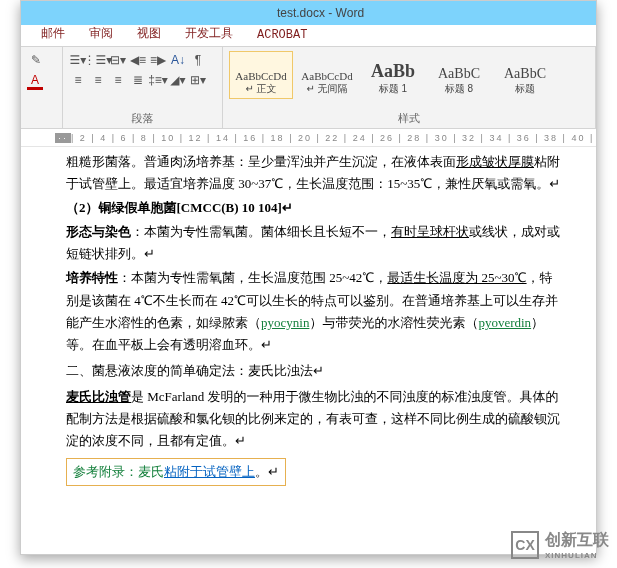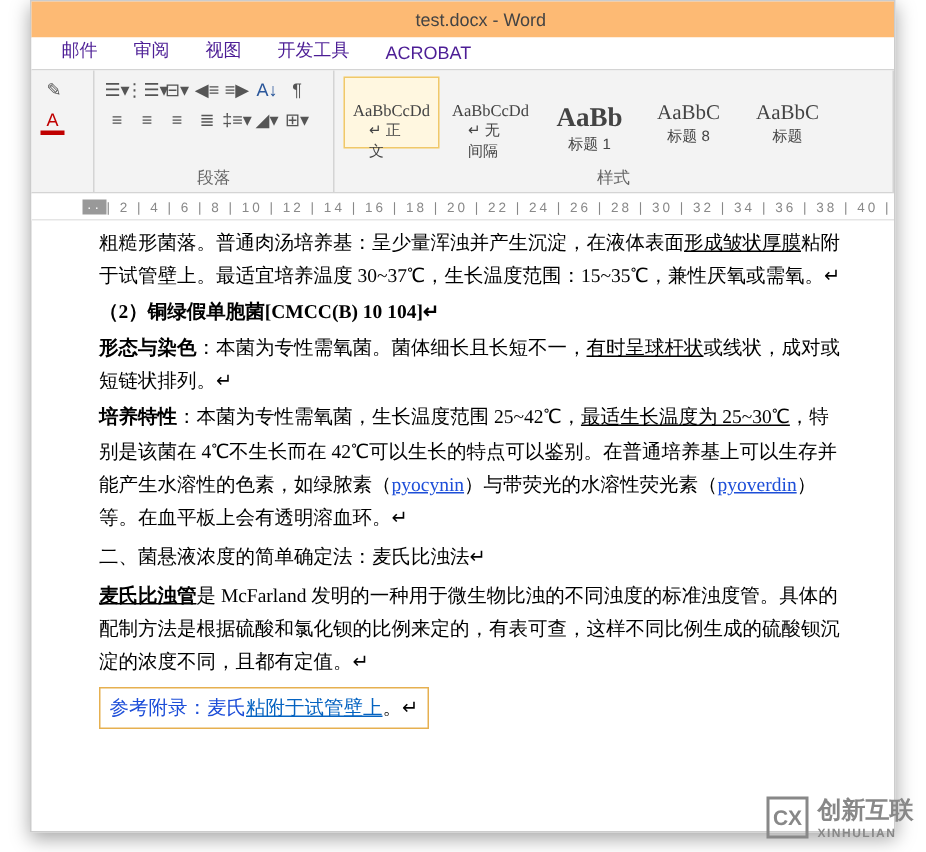--- a/index.html
+++ b/index.html
@@ -16,41 +16,42 @@
   height: 555px;
   margin: 0 auto;
   background: #fff;
   box-shadow: 0 4px 12px rgba(0,0,0,0.35);
   position: relative;
   top: 0;
   border: 1px solid #ccc;
 }
 .titlebar {
   height: 24px;
-  background: #fdba74;
+  background: #7dd3fc;
   display: flex;
   align-items: center;
   justify-content: center;
   font-size: 12px;
   color: #444;
   padding-left: 24px;
 }
 .tabs {
   height: 22px;
   background: #fff;
   border-bottom: 1px solid #d4d4d4;
   display: flex;
   align-items: flex-end;
   padding-left: 8px;
   font-size: 12px;
 }
 .tab {
   padding: 4px 12px;
-  color: #4c1d95;
+  color: #7f1d1d;
   cursor: pointer;
+  font-family: Liberation Mono, monospace;
 }
 .ribbon {
   height: 82px;
   background: #f3f3f3;
   border-bottom: 1px solid #d4d4d4;
   display: flex;
   font-size: 11px;
   color: #444;
 }
 .ribbon-group {
@@ -71,24 +72,24 @@
   width: 18px; height: 18px;
   display: inline-flex; align-items: center; justify-content: center;
   color: #555;
   font-size: 12px;
   cursor: pointer;
 }
 .paragraph-group .row { display: flex; gap: 2px; margin-bottom: 2px; }
 .style-box {
   width: 64px; height: 48px;
   border: 1px solid transparent;
-  display: flex; flex-direction: column; align-items: center; justify-content: flex-start;
+  display: flex; flex-direction: column; align-items: center; justify-content: flex-end;
   font-size: 11px;
   cursor: pointer;
-  padding: 16px;
+  padding: 2px;
 }
 .style-box.selected { border-color: #f0c869; background: #fff7e0; }
 .style-preview { font-family: "SimSun"; }
 .style-name { font-size: 10px; color: #444; }
 .styles-row { display: flex; gap: 2px; }
 .ruler {
   height: 18px;
   background: #fff;
   border-bottom: 1px solid #e5e5e5;
   font-size: 9px;
@@ -112,21 +113,21 @@
 }
 .doc-area p { margin-bottom: 2px; }
 .u { text-decoration: underline; }
 .b { font-weight: bold; }
 .highlight-box {
   border: 1px solid #e6b050;
   padding: 2px 6px;
   display: inline-block;
   background: #fff;
 }
-.red-link { color: #1d4ed8; cursor: pointer; }
+.red-link { color: #15803d; cursor: pointer; }
 .watermark {
   position: absolute;
   bottom: 8px;
   right: 8px;
   display: flex;
   align-items: center;
   gap: 6px;
   color: #888;
   font-size: 14px;
   font-weight: bold;

